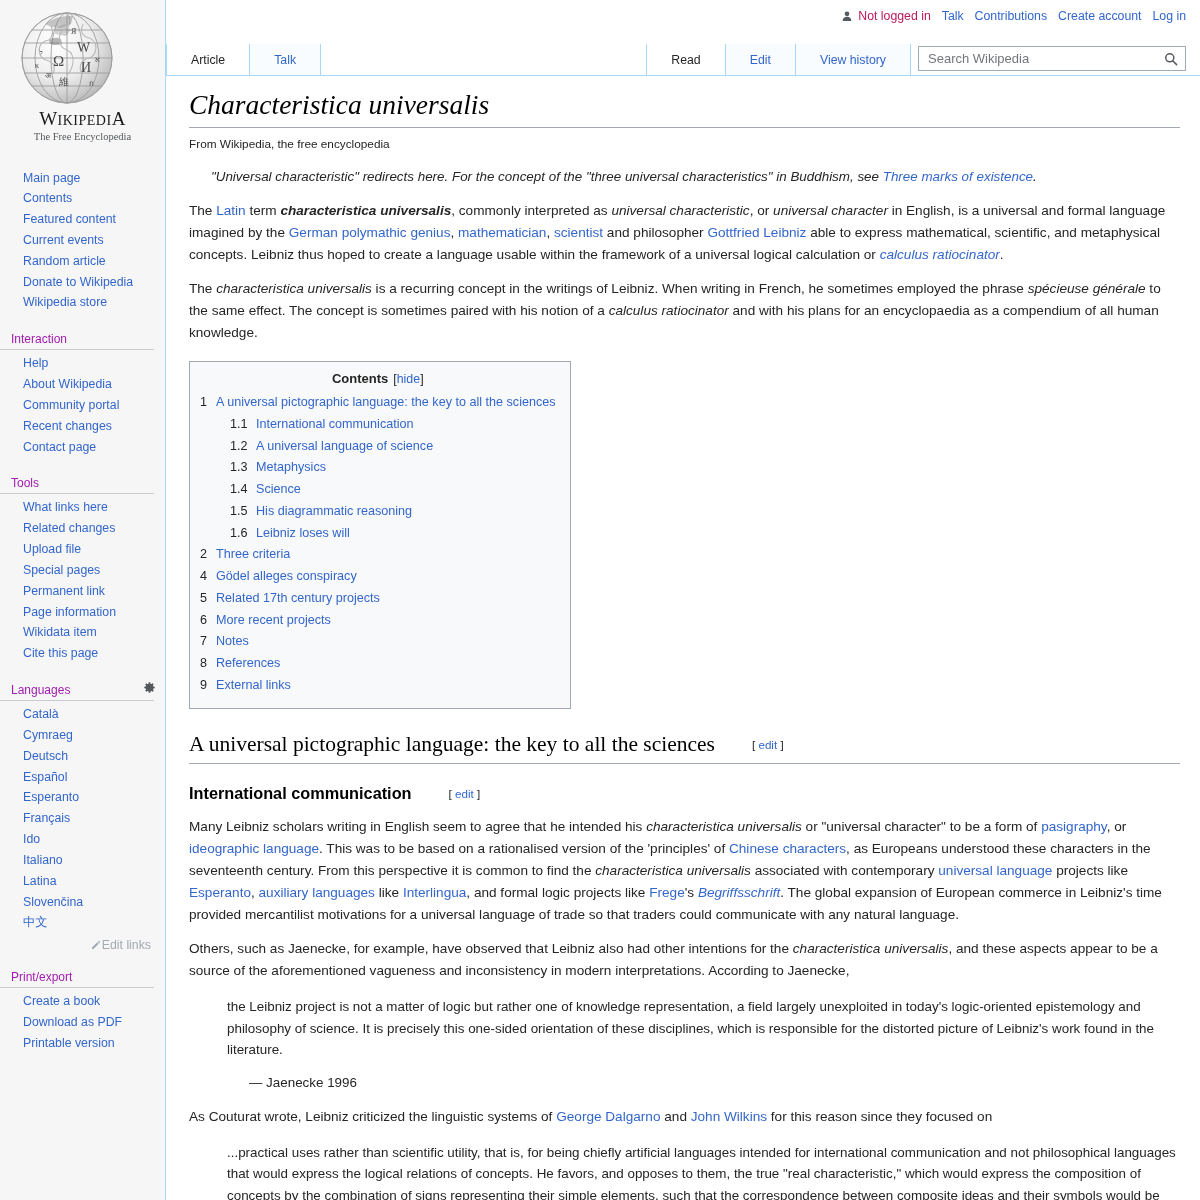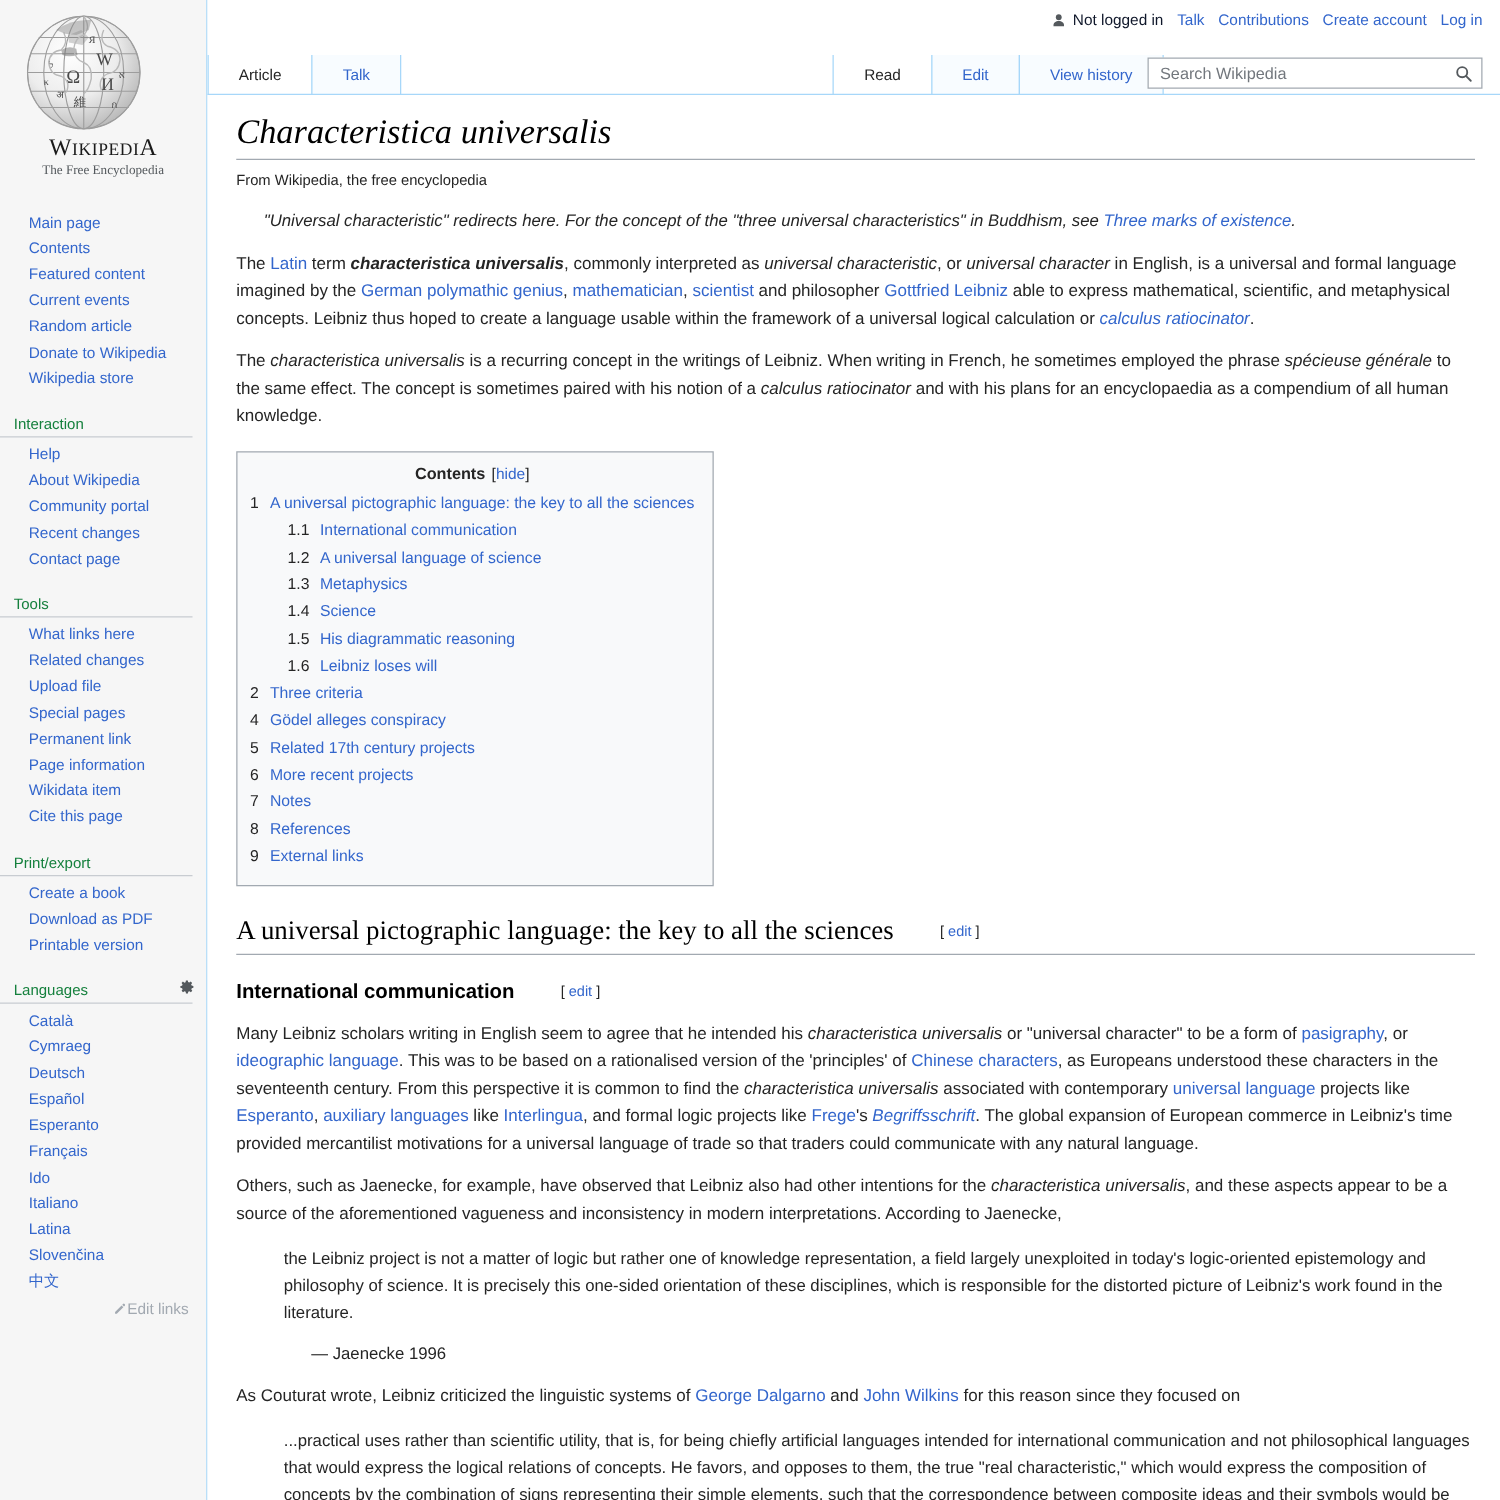--- a/index.html
+++ b/index.html
@@ -25,51 +25,51 @@
   .wm-word {
     font-family:"Liberation Serif", serif;
     font-size:19px; letter-spacing:.5px; color:#1a1a1a;
     line-height:1.05; margin-top:3px;
   }
   .wm-word .sm { font-size:14px; }
   .wm-sub { font-family:"Liberation Serif", serif; font-size:10.5px; color:#54595d; margin-top:2px; }
 
   .portal { margin:0 0 14px 0; padding:0 0 0 0; }
   .portal-h {
-    font-size:12px; color:#15803d; font-weight:normal;
+    font-size:12px; color:#a21caf; font-weight:normal;
     padding:4px 0 3px 11px; margin:0 11px 0 0;
     border-bottom:1px solid #c8ccd1;
     position:relative;
   }
   .portal-h .gear { position:absolute; right:-2px; top:2px; }
   .portal ul { list-style:none; margin:0; padding:4px 0 0 0; }
   .portal li { padding:1.5px 0 1.5px 23px; font-size:12.3px; line-height:1.45; }
   #p-navigation ul { padding-top:0; }
   #p-navigation { padding-top:8px; }
   .edit-links { text-align:right; padding:4px 14px 0 0; font-size:12.3px; color:#999; }
   .edit-links .pencil { margin-right:1px; vertical-align:-2px; }
   .edit-links span.t { color:#a2a9b1; }
 
   
   #p-personal {
     position:absolute; right:14px; top:9px;
     font-size:12.3px; color:#252525;
     display:flex; align-items:center; gap:11px;
   }
-  #p-personal .notlogged { color:#0f172a; display:flex; align-items:center; gap:5px; }
+  #p-personal .notlogged { color:#be185d; display:flex; align-items:center; gap:5px; }
 
   
   #content {
     position:absolute; left:166px; top:0; right:0; bottom:0;
     background:#fff;
   }
 
   
   #tabs-left { position:absolute; left:0; top:44px; height:32px; display:flex; align-items:stretch; }
-  #tabs-right { position:absolute; right:270px; top:44px; height:32px; display:flex; align-items:stretch; }
+  #tabs-right { position:absolute; right:290px; top:44px; height:32px; display:flex; align-items:stretch; }
   .tab {
     display:flex; align-items:center; padding:0 24px;
     font-size:12.3px; line-height:1; cursor:pointer;
     border-left:1px solid #a7d7f9; border-right:1px solid #a7d7f9;
     background:#f8fcff; color:#3366cc;
     margin-right:-1px;
     height:32px;
   }
   .tab.selected { background:#ffffff; color:#252525; }
   .tab-rule {
@@ -243,29 +243,20 @@
       <li><span class="lnk">Related changes</span></li>
       <li><span class="lnk">Upload file</span></li>
       <li><span class="lnk">Special pages</span></li>
       <li><span class="lnk">Permanent link</span></li>
       <li><span class="lnk">Page information</span></li>
       <li><span class="lnk">Wikidata item</span></li>
       <li><span class="lnk">Cite this page</span></li>
     </ul>
   </div>
 
-  <div class="portal" id="p-coll">
-    <div class="portal-h">Print/export</div>
-    <ul>
-      <li><span class="lnk">Create a book</span></li>
-      <li><span class="lnk">Download as PDF</span></li>
-      <li><span class="lnk">Printable version</span></li>
-    </ul>
-  </div>
-
   <div class="portal" id="p-lang">
     <div class="portal-h">
       <span>Languages</span>
       <span class="gear">
         <svg width="13" height="13" viewBox="0 0 20 20" fill="#54595d">
           <path d="M10 6.6a3.4 3.4 0 100 6.8 3.4 3.4 0 000-6.8zm0 5.2a1.8 1.8 0 110-3.6 1.8 1.8 0 010 3.6z"></path>
           <path d="M18 11.2v-2.4l-2.2-.36a5.9 5.9 0 00-.62-1.5l1.3-1.8-1.7-1.7-1.8 1.3a5.9 5.9 0 00-1.5-.62L11.2 2h-2.4l-.36 2.2a5.9 5.9 0 00-1.5.62l-1.8-1.3-1.7 1.7 1.3 1.8a5.9 5.9 0 00-.62 1.5L2 8.8v2.4l2.2.36c.14.53.35 1.03.62 1.5l-1.3 1.8 1.7 1.7 1.8-1.3c.47.27.97.48 1.5.62l.36 2.2h2.4l.36-2.2c.53-.14 1.03-.35 1.5-.62l1.8 1.3 1.7-1.7-1.3-1.8c.27-.47.48-.97.62-1.5l2.2-.36z"></path>
         </svg>
       </span>
     </div>
@@ -283,20 +274,29 @@
       <li><span class="lnk">中文</span></li>
     </ul>
     <div class="edit-links">
       <span class="pencil inline-svg">
         <svg width="11" height="11" viewBox="0 0 16 16" fill="#a2a9b1">
           <path d="M12.3 1.7a1.2 1.2 0 011.7 0l.3.3a1.2 1.2 0 010 1.7l-1 1-2-2 1-1zM10.6 3.4l2 2L5 13H3v-2l7.6-7.6z"></path>
         </svg>
       </span><span class="t">Edit links</span>
     </div>
   </div>
+
+  <div class="portal" id="p-coll">
+    <div class="portal-h">Print/export</div>
+    <ul>
+      <li><span class="lnk">Create a book</span></li>
+      <li><span class="lnk">Download as PDF</span></li>
+      <li><span class="lnk">Printable version</span></li>
+    </ul>
+  </div>
 </div>
 
 <div id="content">
 
   <div id="p-personal">
     <span class="notlogged">
       <span>
         <svg width="12" height="13" viewBox="0 0 16 16" fill="#54595d">
           <circle cx="8" cy="4.4" r="3.1"></circle>
           <path d="M8 8.3c-3.2 0-5.6 1.9-5.6 4.2V14h11.2v-1.5c0-2.3-2.4-4.2-5.6-4.2z"></path>

